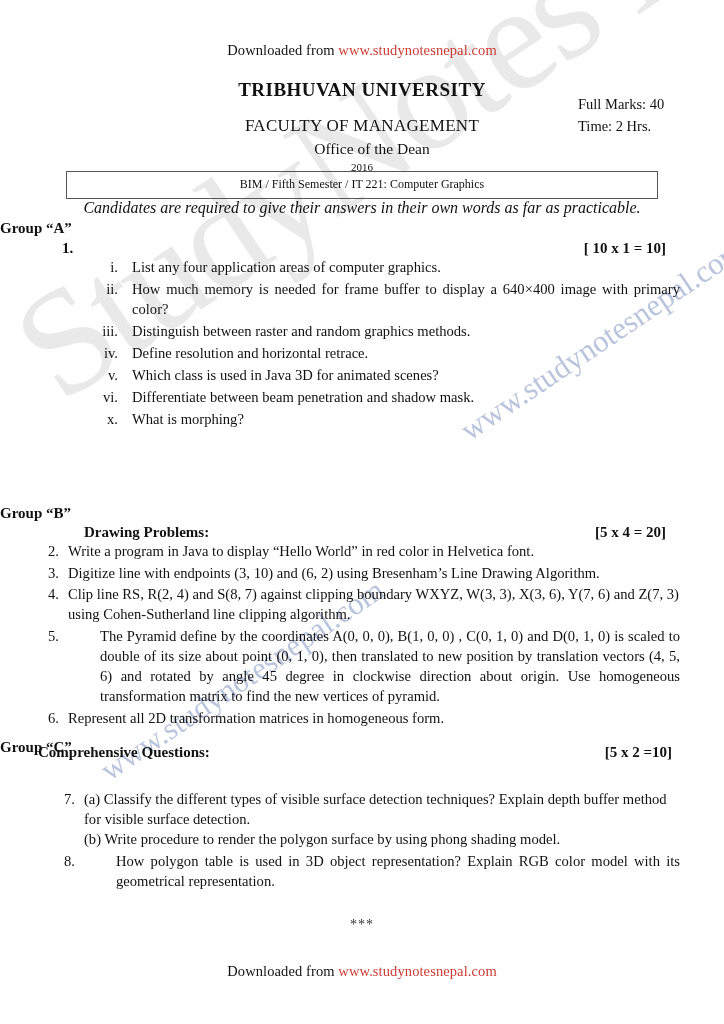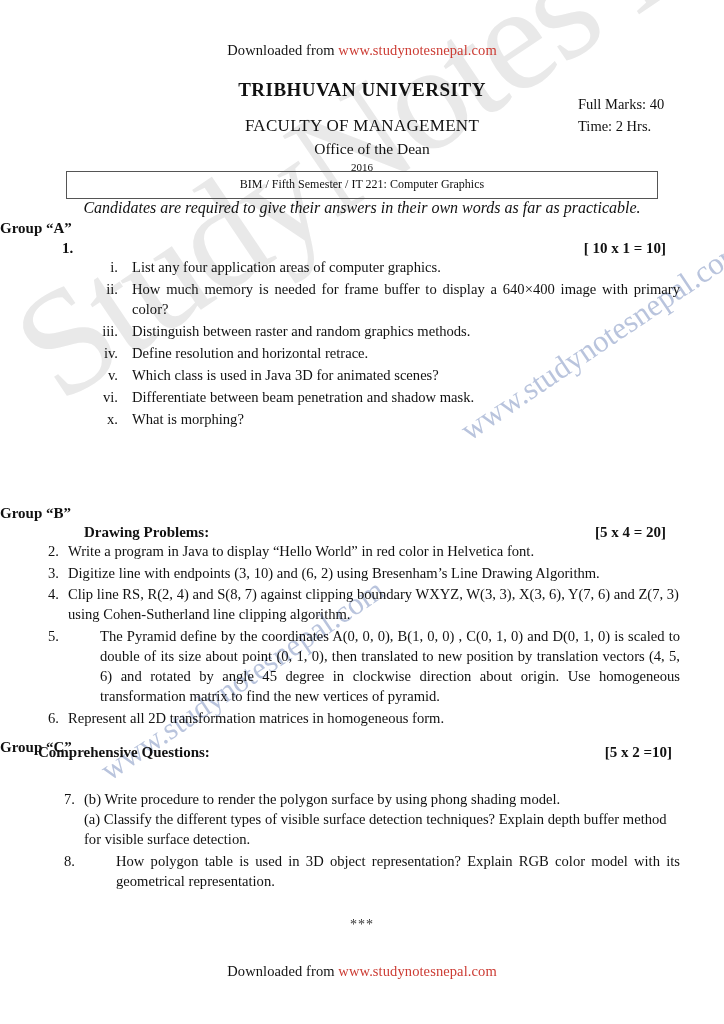--- a/index.html
+++ b/index.html
@@ -345,22 +345,22 @@
     <div class="sec-row groupC-sec">
 
       <span class="sec-label">Comprehensive Questions:</span>
       <span class="sec-marks">[5 x 2 =10]</span>
     </div>
 
     <div class="num-list-c">
       <div class="nl-item">
         <span class="nl-num">7.</span>
         <span class="nl-text">
+          <span class="nl-sub">(a) Classify the different types of visible surface detection techniques? Explain depth buffer method for visible surface detection.</span>
           <span class="nl-sub">(b) Write procedure to render the polygon surface by using phong shading model.</span>
-          <span class="nl-sub">(a) Classify the different types of visible surface detection techniques? Explain depth buffer method for visible surface detection.</span>
         </span>
       </div>
       <div class="nl-item">
         <span class="nl-num">8.</span>
         <span class="nl-text justify">How polygon table is used in 3D object representation? Explain RGB color model with its geometrical representation.</span>
       </div>
     </div>
 
     <div class="stars">***</div>
 

